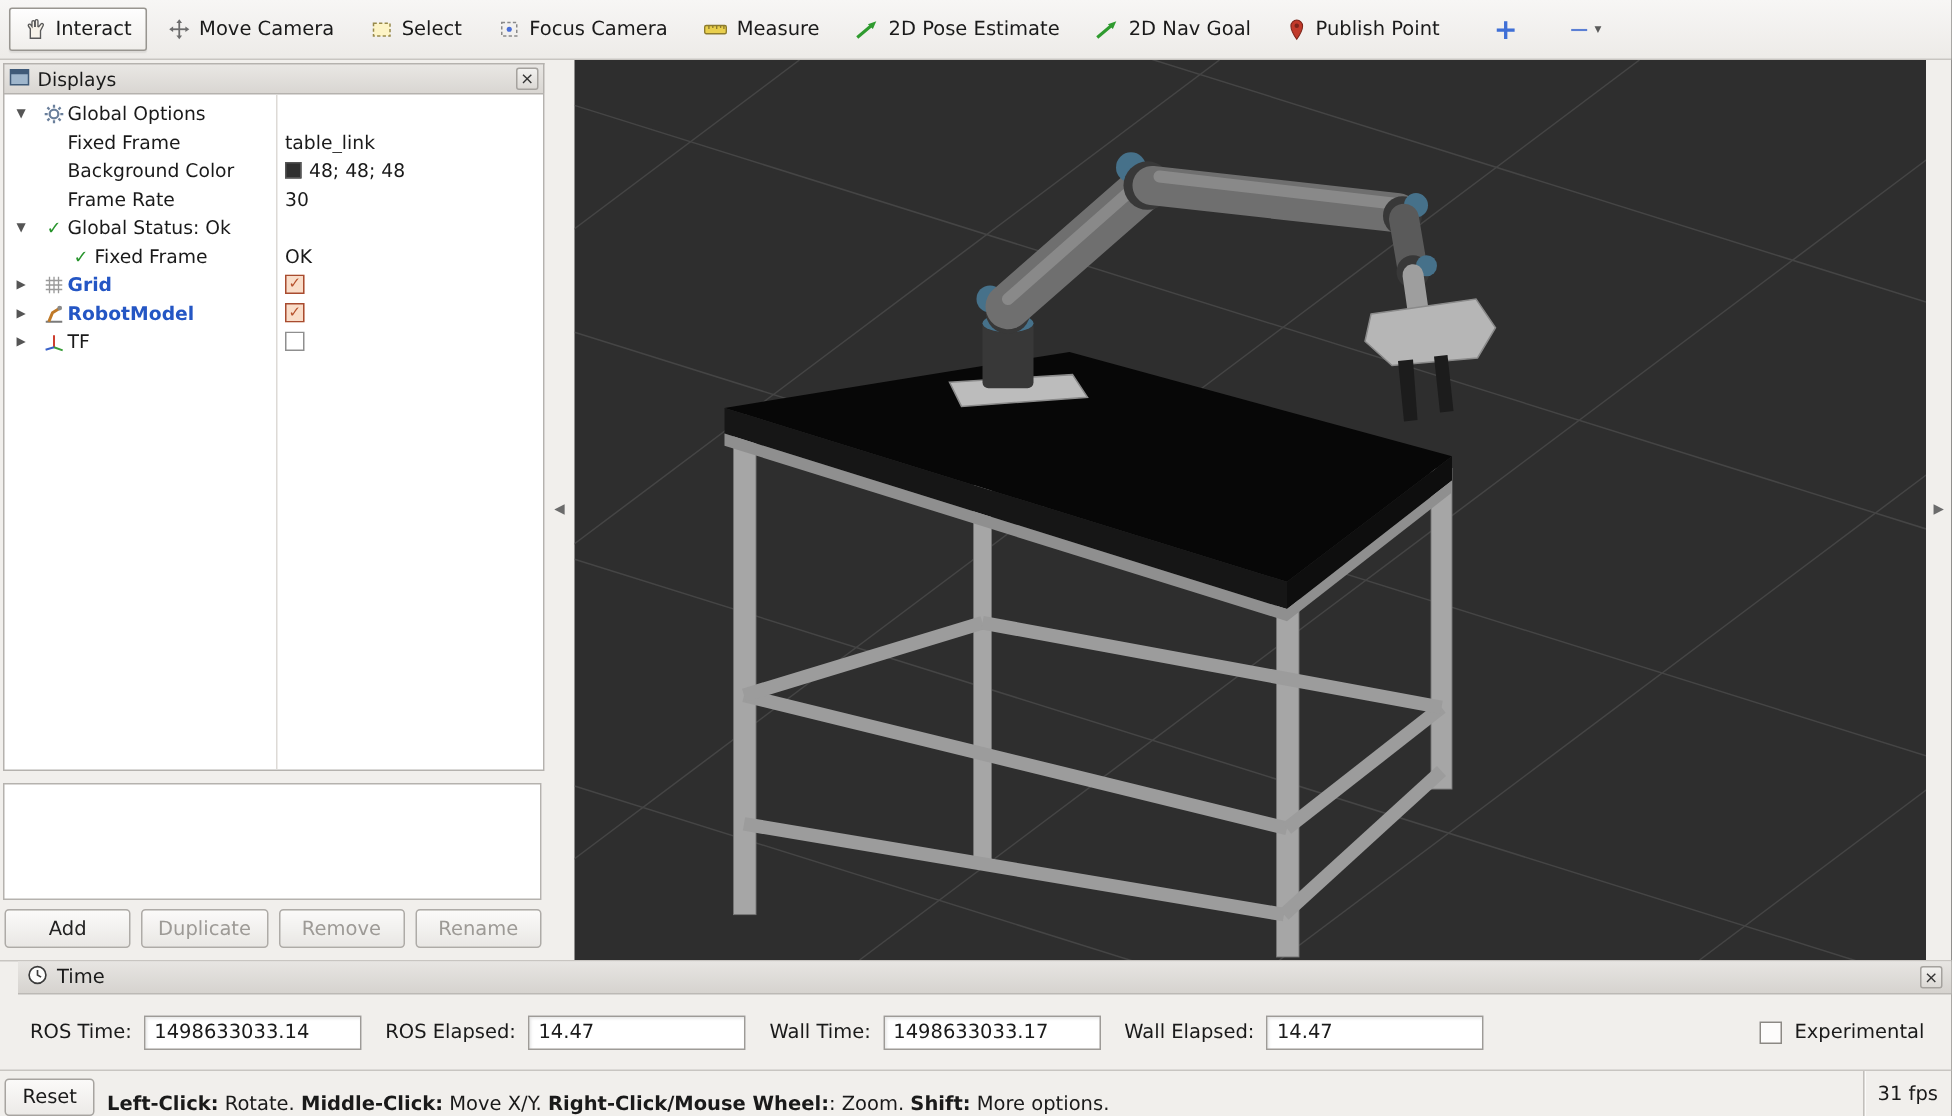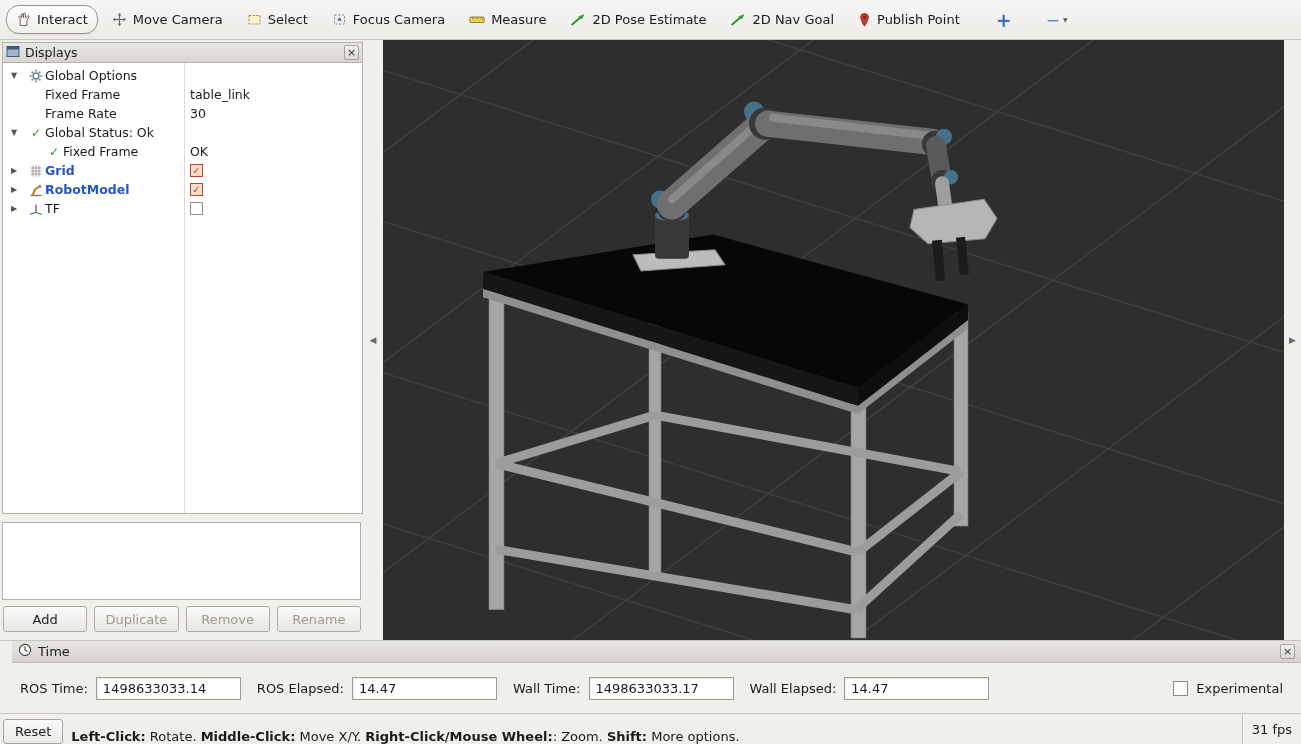--- a/index.html
+++ b/index.html
@@ -11,21 +11,21 @@
     background:var(--c-window_bg,#f1efec);
   }
   .app { display:flex; flex-direction:column; width:1301px; height:744px; }
 
   
   .toolbar { height:40px; flex:0 0 40px; display:flex; align-items:center;
     padding:0 6px; gap:2px; background:linear-gradient(#f7f6f5,#edebe8);
     border-bottom:1px solid #c8c5c1; }
   .toolbar-tools { display:flex; align-items:center; gap:4px; }
   .tool { display:flex; align-items:center; gap:6px; padding:6px 9px;
-    border:1px solid transparent; border-radius:13px; white-space:nowrap; }
+    border:1px solid transparent; border-radius:2px; white-space:nowrap; }
   .tool.active { background:linear-gradient(#fefefe,#f0eeeb);
     border:1px solid #989590; box-shadow:0 1px 1px rgba(0,0,0,.08); }
   .tool .ic { display:flex; align-items:center; }
   .tool .ic svg { display:block; }
   .tool-extras { display:flex; align-items:center; margin-left:14px; gap:14px; }
   .plus-glyph { color:#3f6fd6; font-size:19px; font-weight:bold; line-height:14px; }
   .minus-wrap { display:flex; align-items:center; gap:3px; }
   .minus-glyph { color:#5b7fd4; font-size:17px; line-height:14px; }
   .caret-glyph { color:#5a5a5a; font-size:6px; }
 
@@ -244,20 +244,30 @@
             </div>
             <div class="tval"></div>
           </div>
           <div class="trow">
             <div class="tname">
               <span class="spacer" style="display: inline-block; width: 34px; flex: 0 0 34px;"></span>
               <span class="tlbl">Fixed Frame</span>
             </div>
             <div class="tval">
               <span class="vtext">table_link</span>
+            </div>
+          </div>
+          <div class="trow">
+            <div class="tname">
+              <span class="spacer" style="display: inline-block; width: 34px; flex: 0 0 34px;"></span>
+              <span class="tlbl">Background Color</span>
+            </div>
+            <div class="tval">
+              <span class="swatch" style="background: rgb(48, 48, 48);"></span>
+              <span class="vtext">48; 48; 48</span>
             </div>
           </div>
           <div class="trow">
             <div class="tname">
               <span class="spacer" style="display: inline-block; width: 34px; flex: 0 0 34px;"></span>
               <span class="tlbl">Frame Rate</span>
             </div>
             <div class="tval">
               <span class="vtext">30</span>
             </div>

